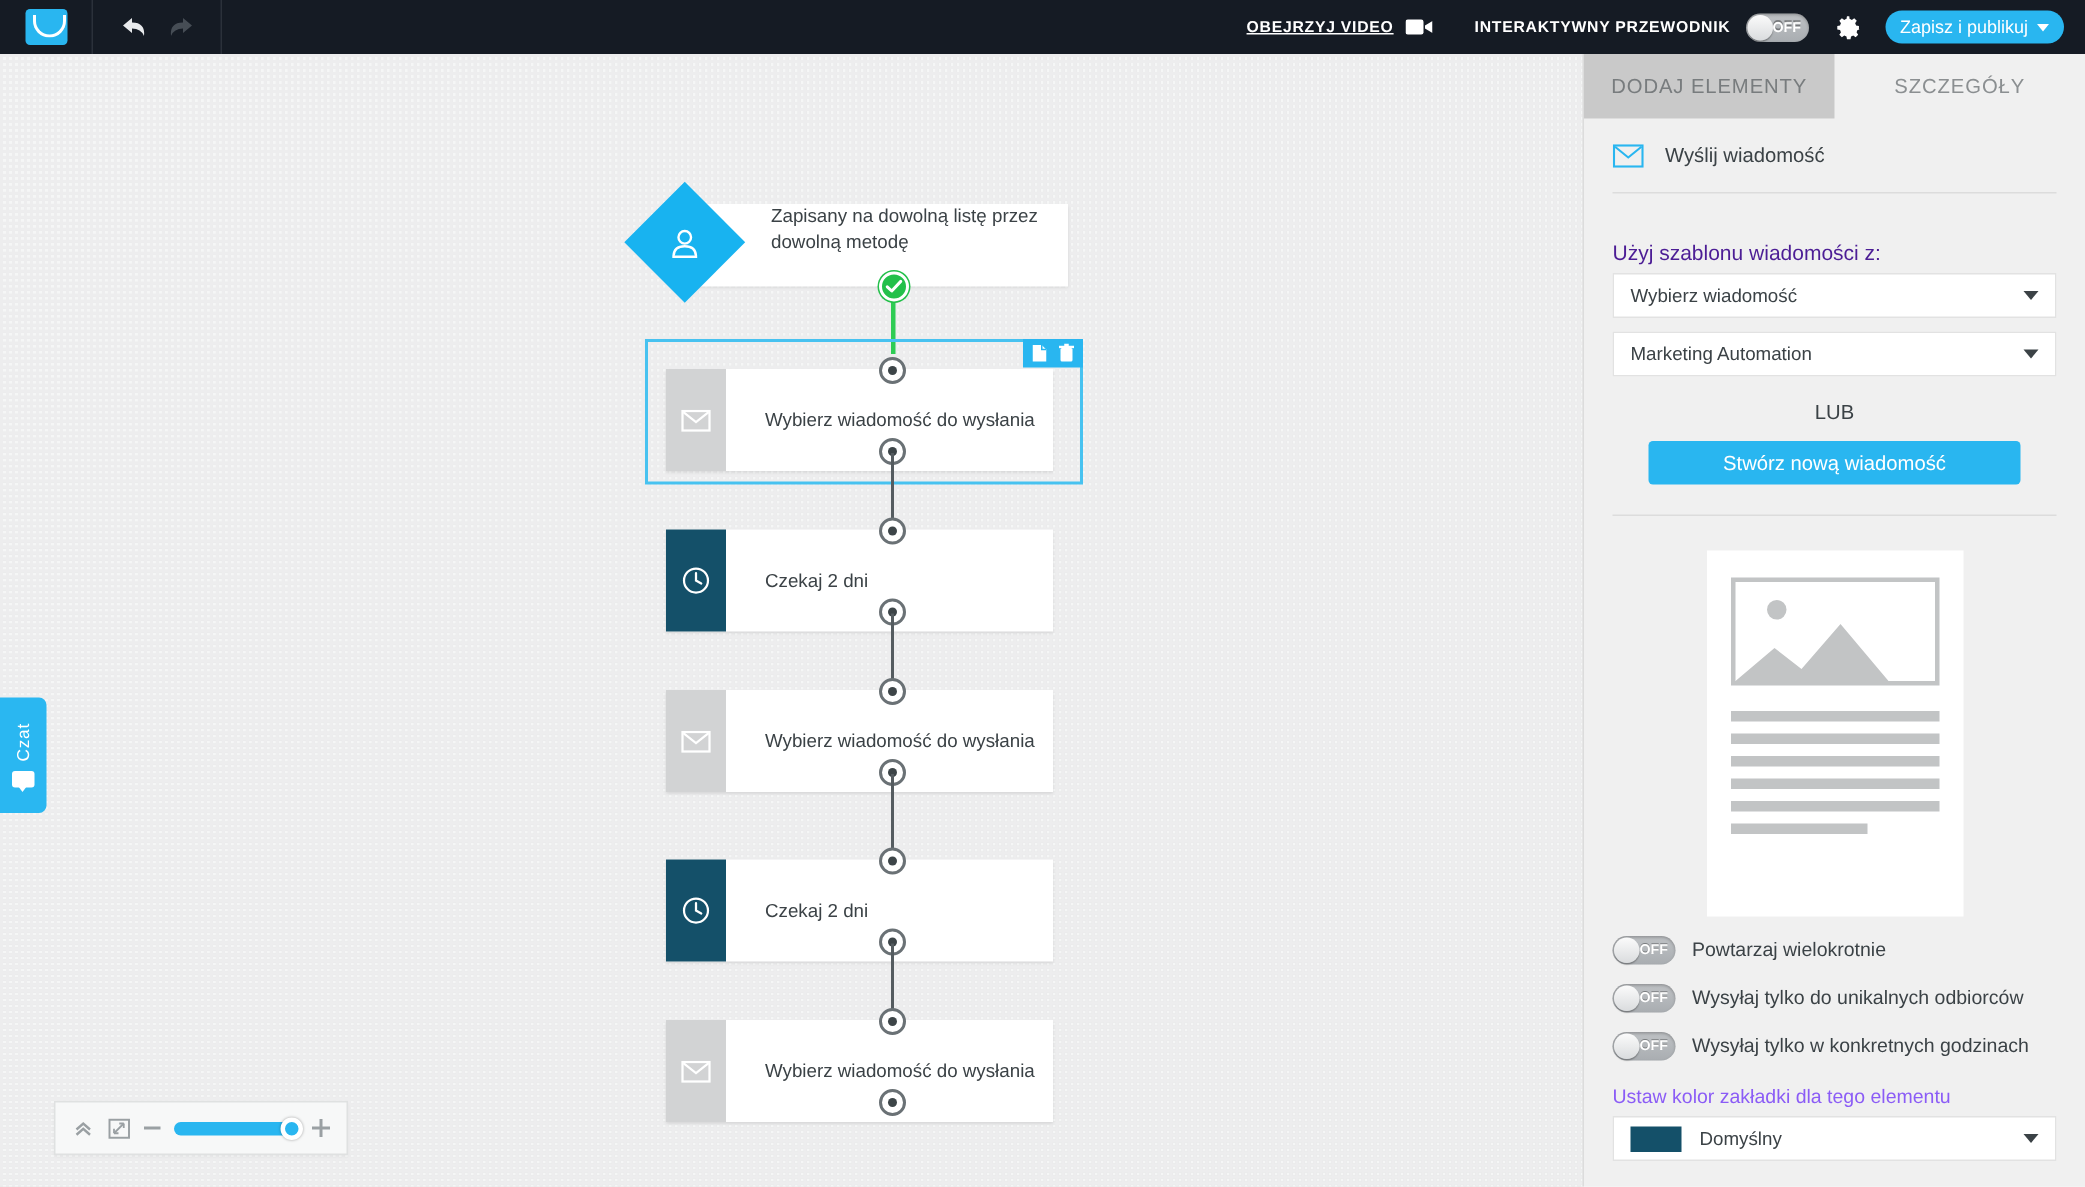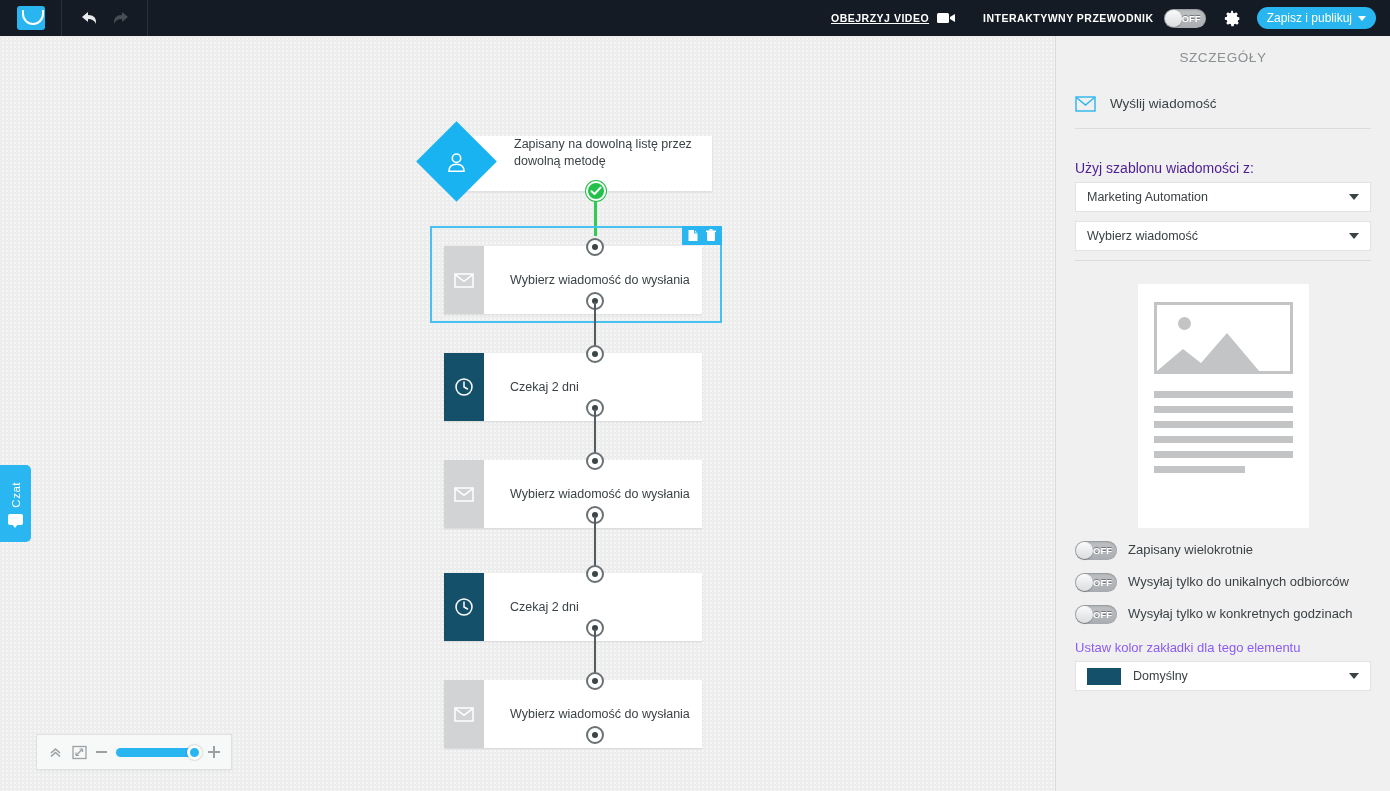--- a/index.html
+++ b/index.html
@@ -539,47 +539,50 @@
     <span class="minus"></span>
     <div id="zoom-slider">
       <div class="sl-knob"></div>
     </div>
     <span class="plus"></span>
   </div>
 </div>
 
 <div id="sidebar">
   <div id="tabs">
+    <div class="tab active">DODAJ ELEMENTY</div>
     <div class="tab">SZCZEGÓŁY</div>
   </div>
 
   <div id="sb-body">
     <div id="send-msg-header">
       <span>
         <svg class="env-blue" viewBox="0 0 21 16">
             <rect x="1" y="1" width="19" height="14" fill="none" stroke="#29b6f0" stroke-width="1.4"></rect>
             <path d="M1.7 1.8 L10.5 9 L19.3 1.8" fill="none" stroke="#29b6f0" stroke-width="1.4"></path>
           </svg>
       </span>
       <span class="smh-text">Wyślij wiadomość</span>
     </div>
 
     <div class="field-label">Użyj szablonu wiadomości z:</div>
 
     <div class="select-box">
+      <span class="sb-val">Wybierz wiadomość</span>
+      <span class="sb-caret"></span>
+    </div>
+
+    <div class="select-box">
       <span class="sb-val">Marketing Automation</span>
       <span class="sb-caret"></span>
     </div>
 
-    <div class="select-box">
-      <span class="sb-val">Wybierz wiadomość</span>
-      <span class="sb-caret"></span>
-    </div>
-
-
+    <div id="or-text">LUB</div>
+
+    <div id="create-msg-btn">Stwórz nową wiadomość</div>
 
     <div id="preview-wrap">
       <div id="preview">
         <div class="img-ph">
           <div class="sun"></div>
           <svg class="mtn" width="139" height="40" viewBox="0 0 139 40">
             <path d="M0 40 L26 18 L44 32 L70 2 L102 40 Z" fill="#c2c4c5"></path>
           </svg>
         </div>
         <div class="line"></div>
@@ -590,21 +593,21 @@
         <div class="line short"></div>
       </div>
     </div>
 
     <div id="toggles-wrap">
       <div class="tgl-row">
         <div class="toggle-off">
           <div class="knob"></div>
           <span class="lbl">OFF</span>
         </div>
-        <span class="tgl-text">Zapisany wielokrotnie</span>
+        <span class="tgl-text">Powtarzaj wielokrotnie</span>
       </div>
       <div class="tgl-row">
         <div class="toggle-off">
           <div class="knob"></div>
           <span class="lbl">OFF</span>
         </div>
         <span class="tgl-text">Wysyłaj tylko do unikalnych odbiorców</span>
       </div>
       <div class="tgl-row">
         <div class="toggle-off">

